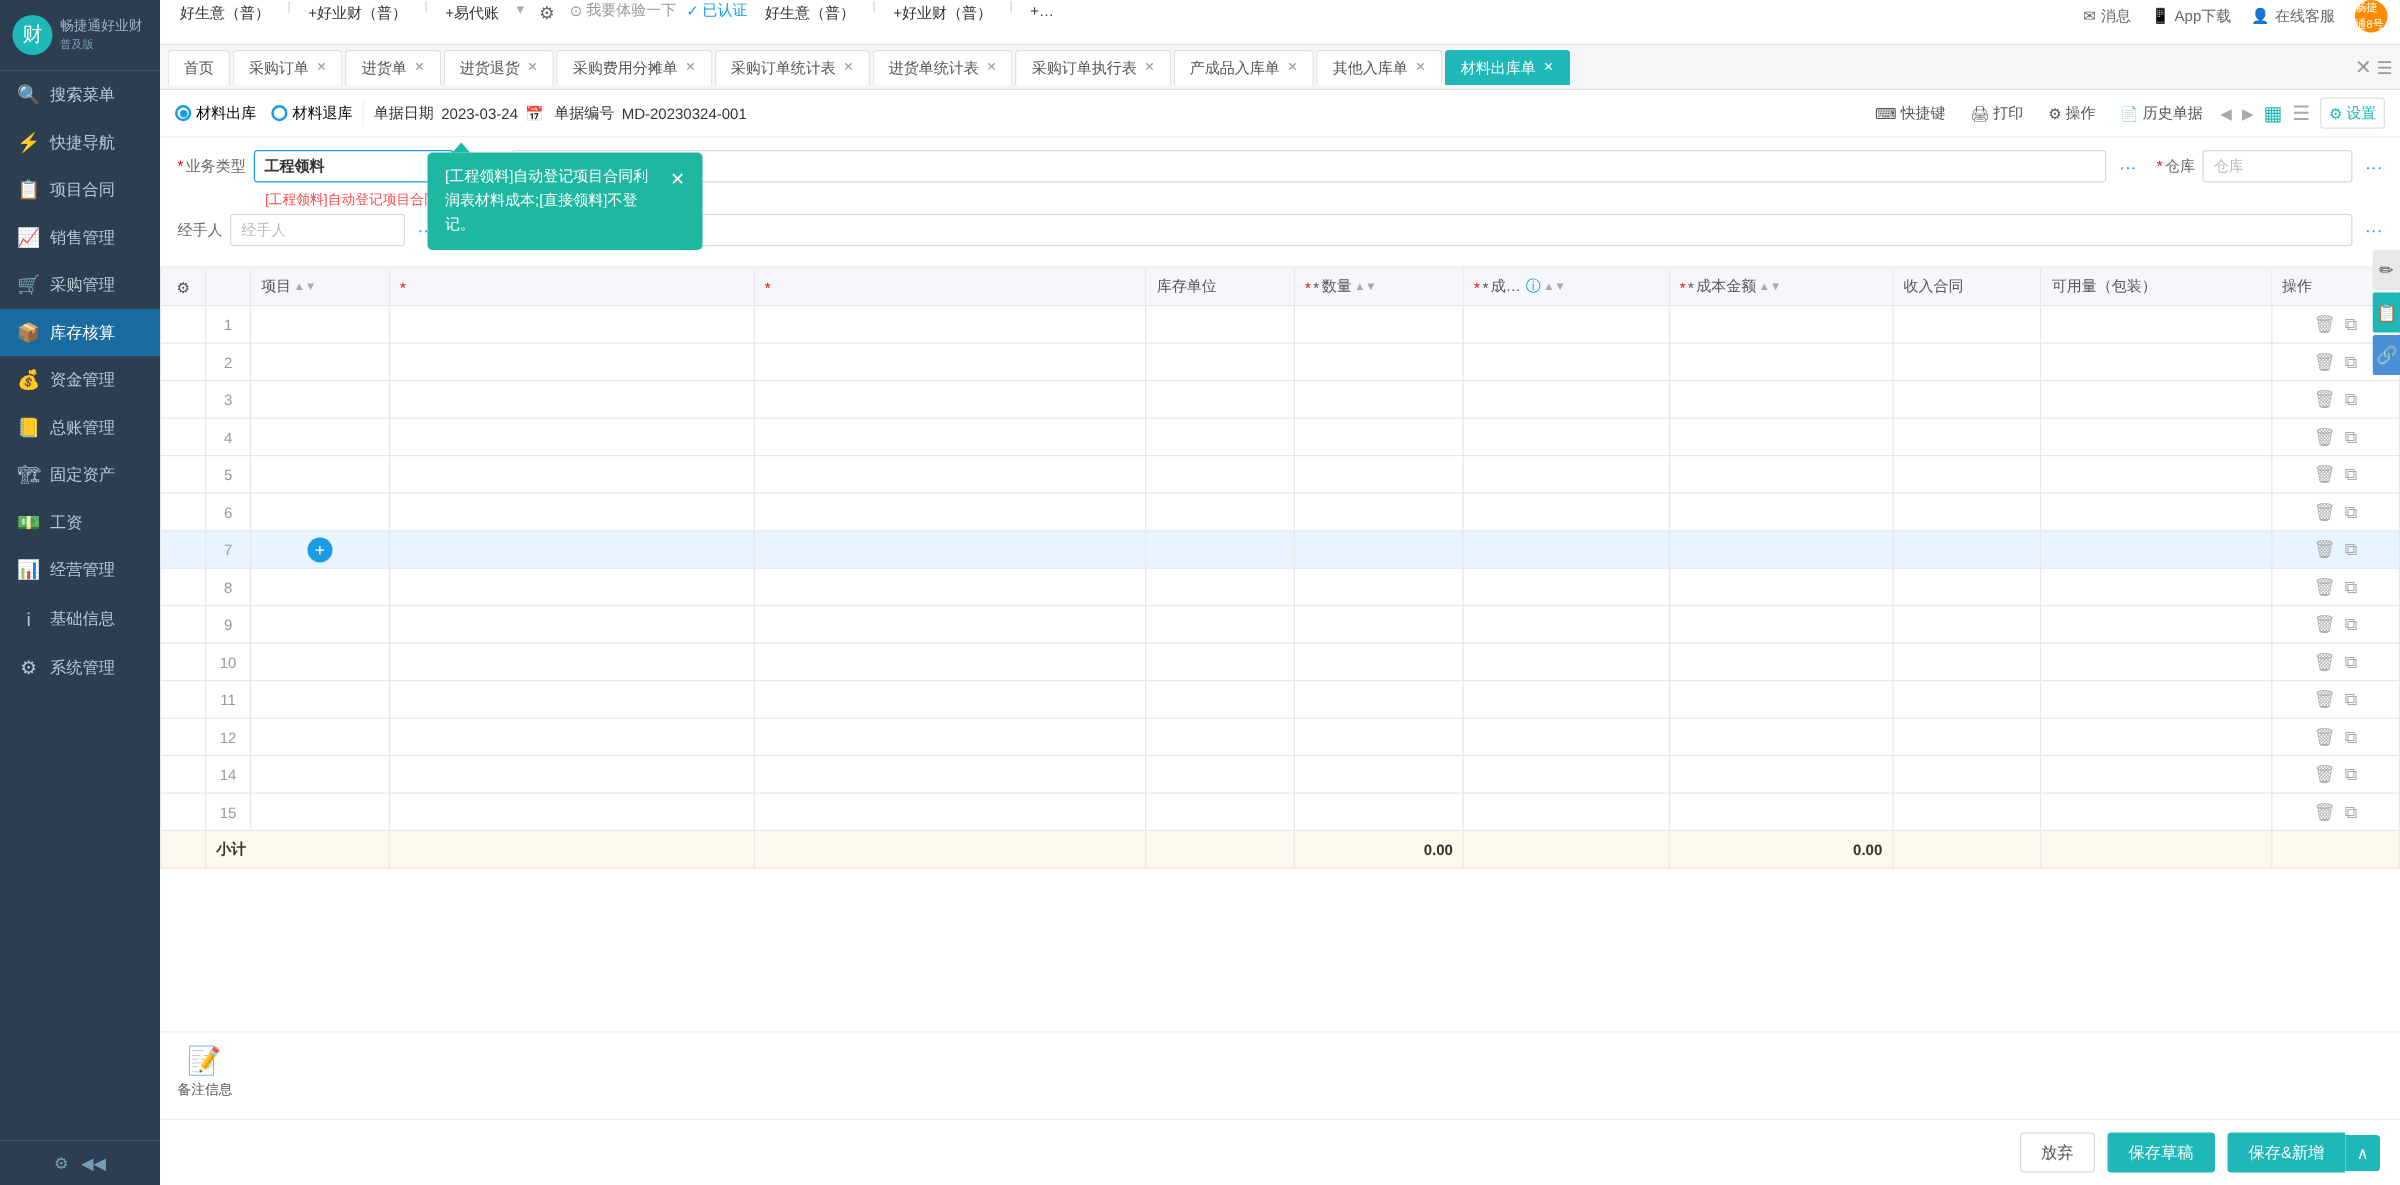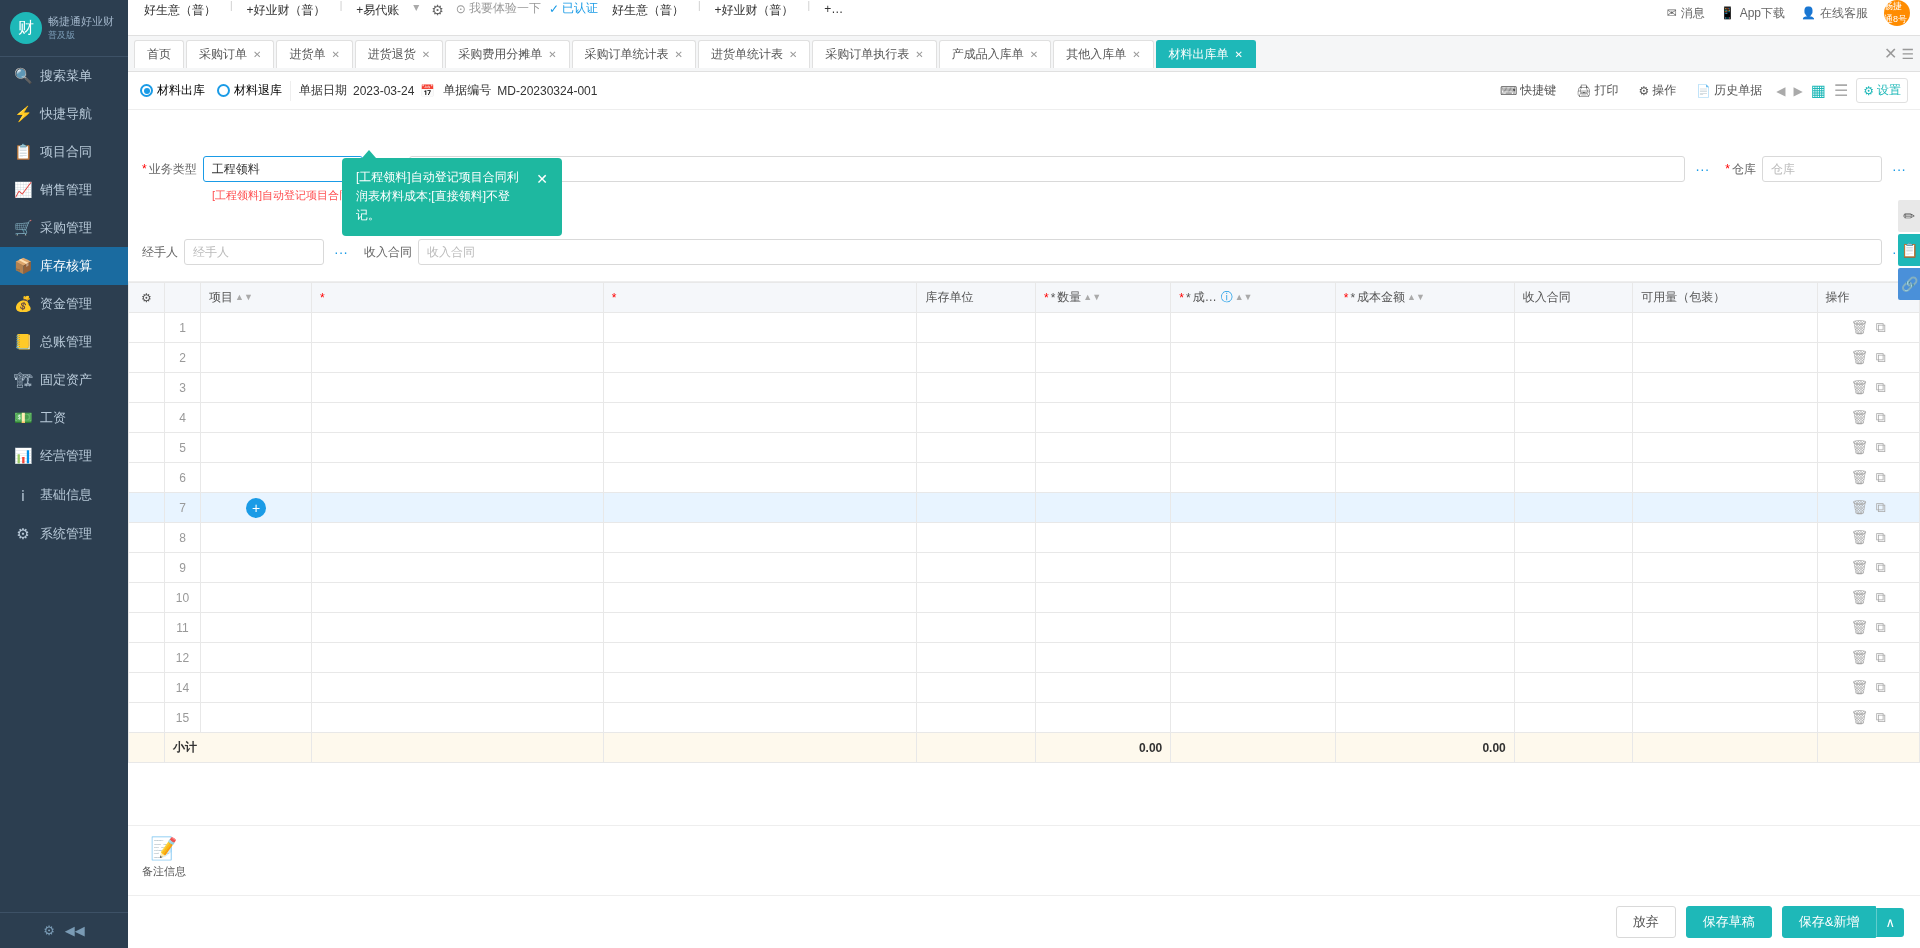--- a/index.html
+++ b/index.html
@@ -53,21 +53,21 @@
     .radio-dot.checked::after { content: ''; width: 6px; height: 6px; border-radius: 50%; background: #1a9be6; display: block; }
     .toolbar-divider { width: 1px; height: 20px; background: #eee; }
     .toolbar-field { display: flex; align-items: center; gap: 6px; font-size: 12px; color: #333; }
     .toolbar-value { color: #333; font-size: 12px; }
     .toolbar-calendar-icon { color: #1a9be6; cursor: pointer; }
     .toolbar-right { margin-left: auto; display: flex; align-items: center; gap: 8px; }
     .toolbar-btn { display: flex; align-items: center; gap: 3px; font-size: 12px; color: #555; cursor: pointer; padding: 3px 6px; }
 
     
     .form-area { padding: 10px 14px; background: #fff; border-bottom: 1px solid #eee; }
-    .form-row { display: flex; align-items: flex-end; gap: 16px; margin-bottom: 6px; flex-wrap: wrap; margin-top: 36px; }
+    .form-row { display: flex; align-items: flex-end; gap: 16px; margin-bottom: 6px; flex-wrap: wrap; }
     .form-field { display: flex; align-items: center; gap: 6px; }
     .form-label { font-size: 12px; color: #666; white-space: nowrap; }
     .form-label.required::before { content: '*'; color: red; margin-right: 2px; }
     .form-input { border: 1px solid #d9d9d9; border-radius: 3px; padding: 3px 8px; font-size: 12px; color: #333; height: 26px; min-width: 140px; display: flex; align-items: center; justify-content: space-between; cursor: pointer; }
     .form-input.active { border-color: #1a9be6; }
     .form-input-text { font-size: 12px; color: #333; }
     .form-input-arrow { color: #aaa; font-size: 10px; }
     .form-error { color: #ff4d4f; font-size: 11px; margin-top: 2px; }
     .form-placeholder { color: #bbb; font-size: 12px; }
     .form-dots { color: #1a9be6; font-size: 14px; margin-left: 4px; cursor: pointer; }
@@ -334,21 +334,21 @@
             <span>设置</span>
           </span>
         </div>
       </div>
 
       <div class="form-area">
         <div class="form-row">
 
           <div class="form-field">
             <span class="form-label required">业务类型</span>
-            <div class="form-input active" style="min-width:160px;position:relative;">
+            <div class="form-input active" style="min-width:160px;position:relative;font-weight:bold;">
               <span class="form-input-text">工程领料</span>
               <span class="form-input-arrow">▾</span>
             </div>
           </div>
 
           <div class="form-field" style="flex:1;">
             <span class="form-label">项目</span>
             <div class="form-input" style="flex:1;">
               <span class="form-placeholder">项目</span>
             </div>

